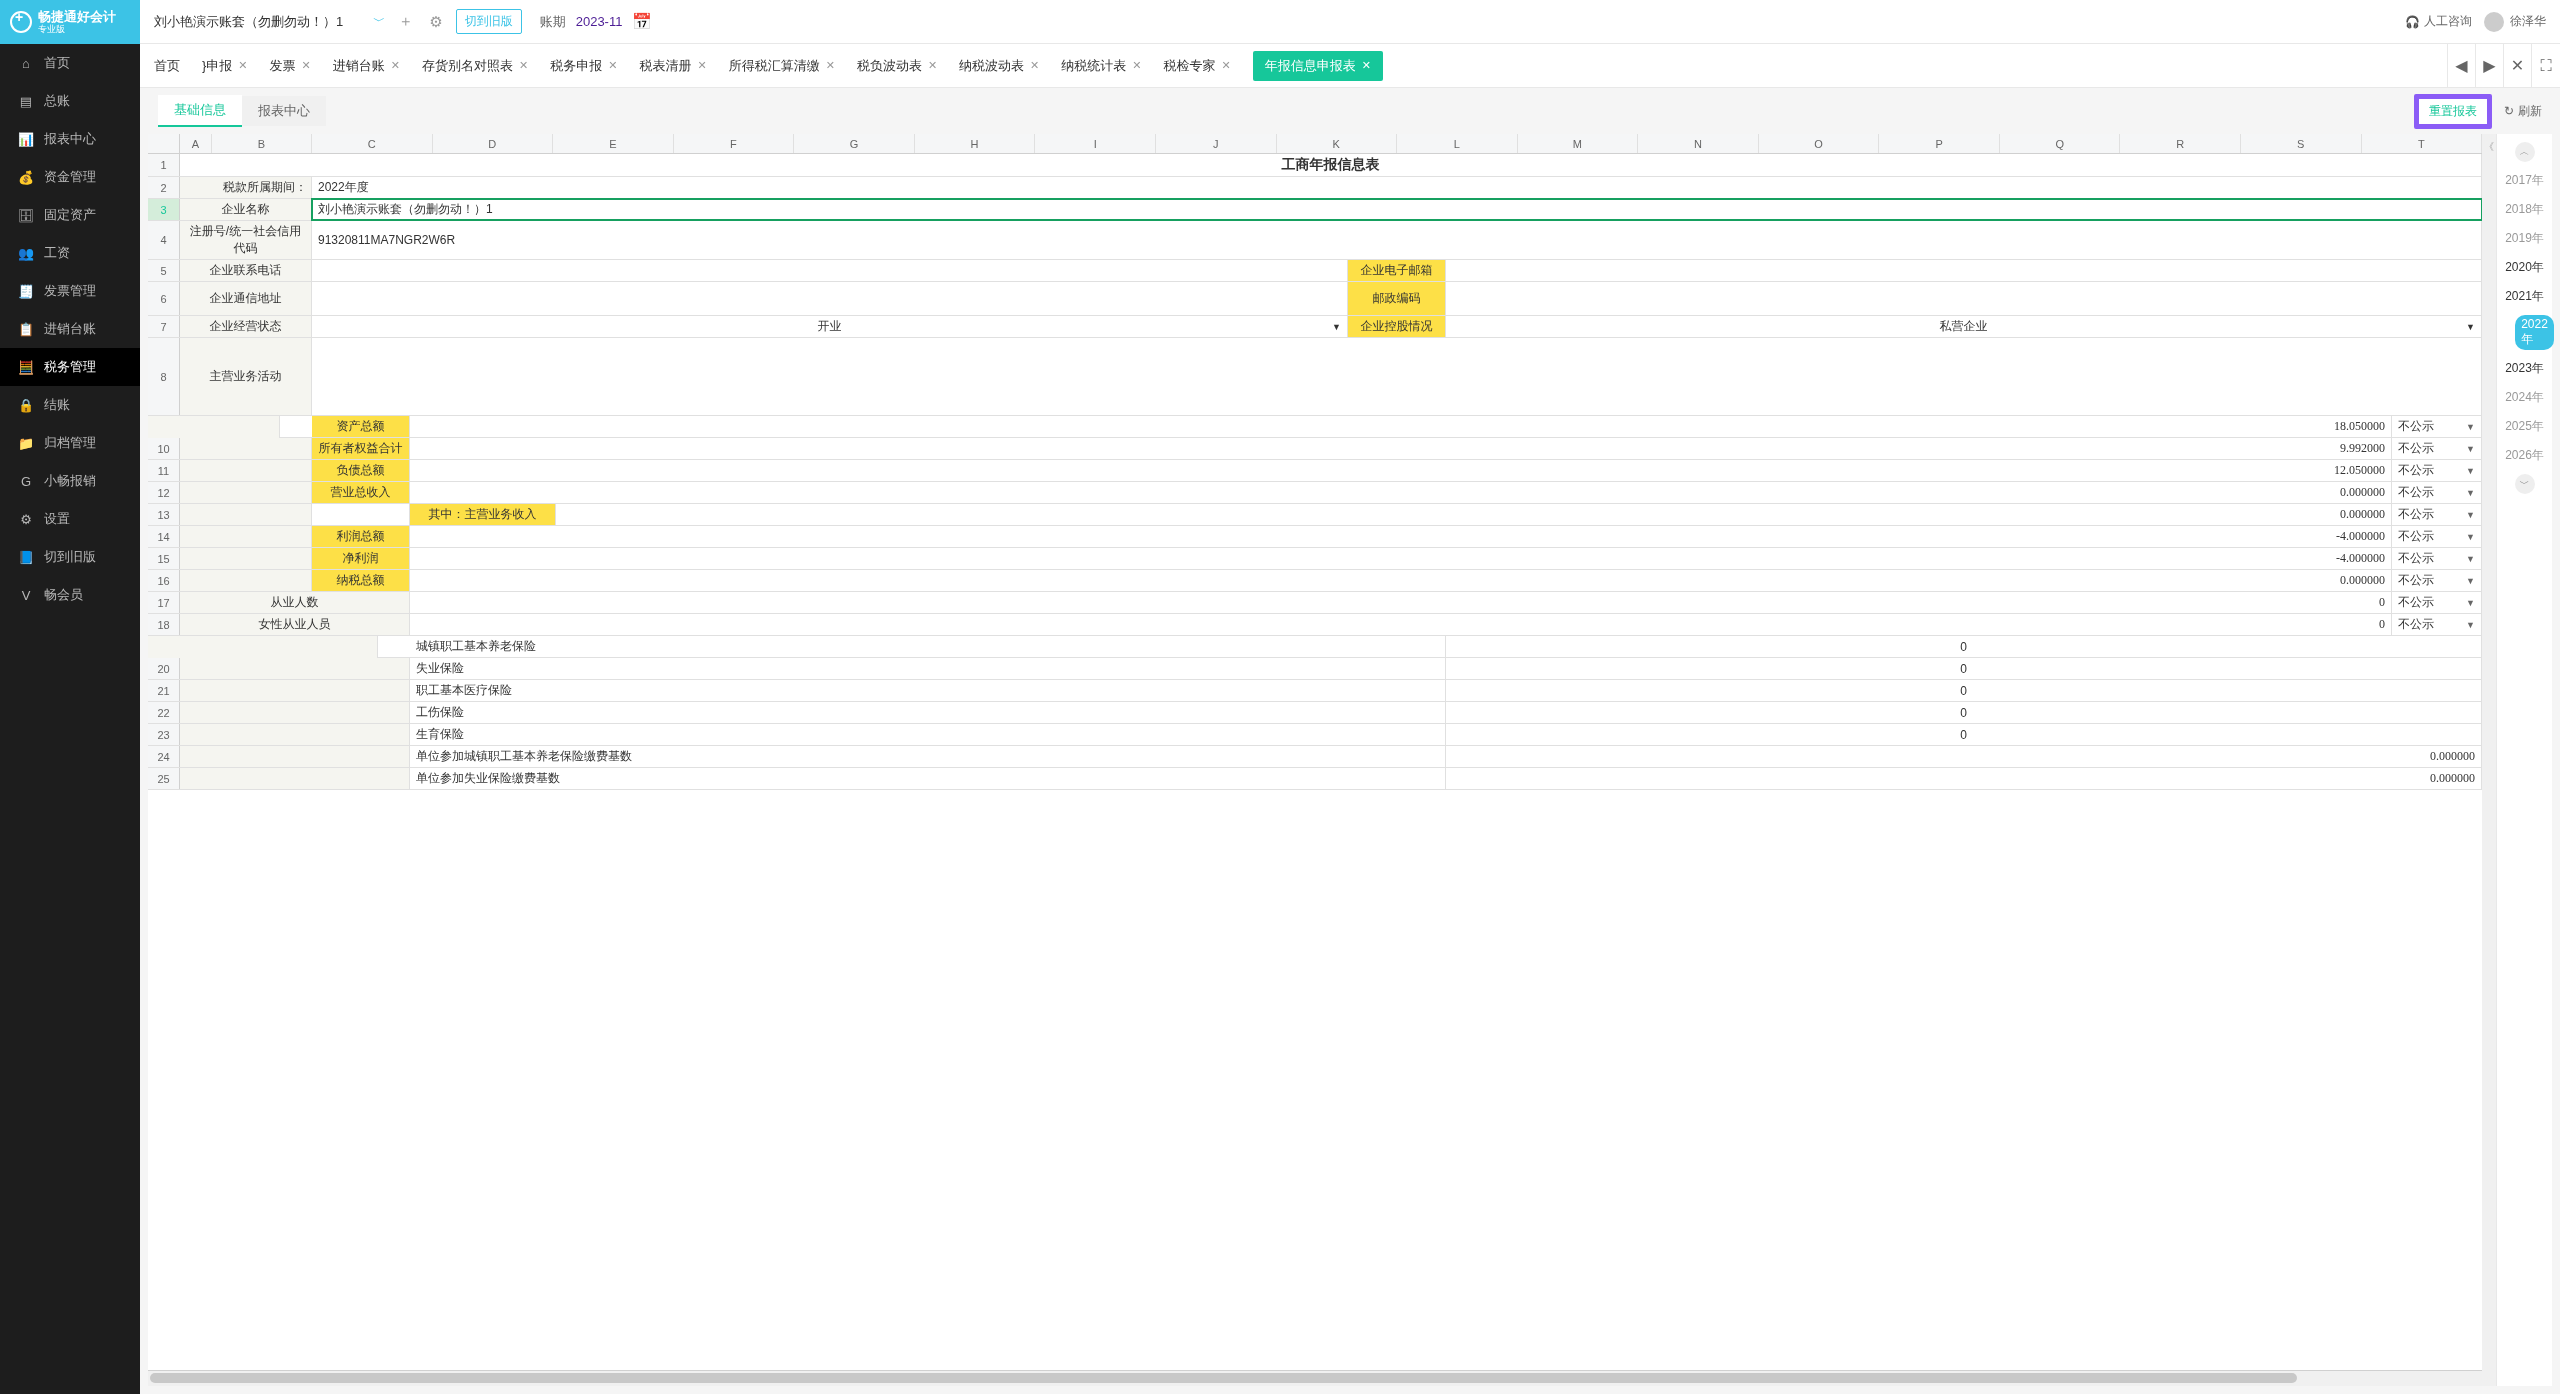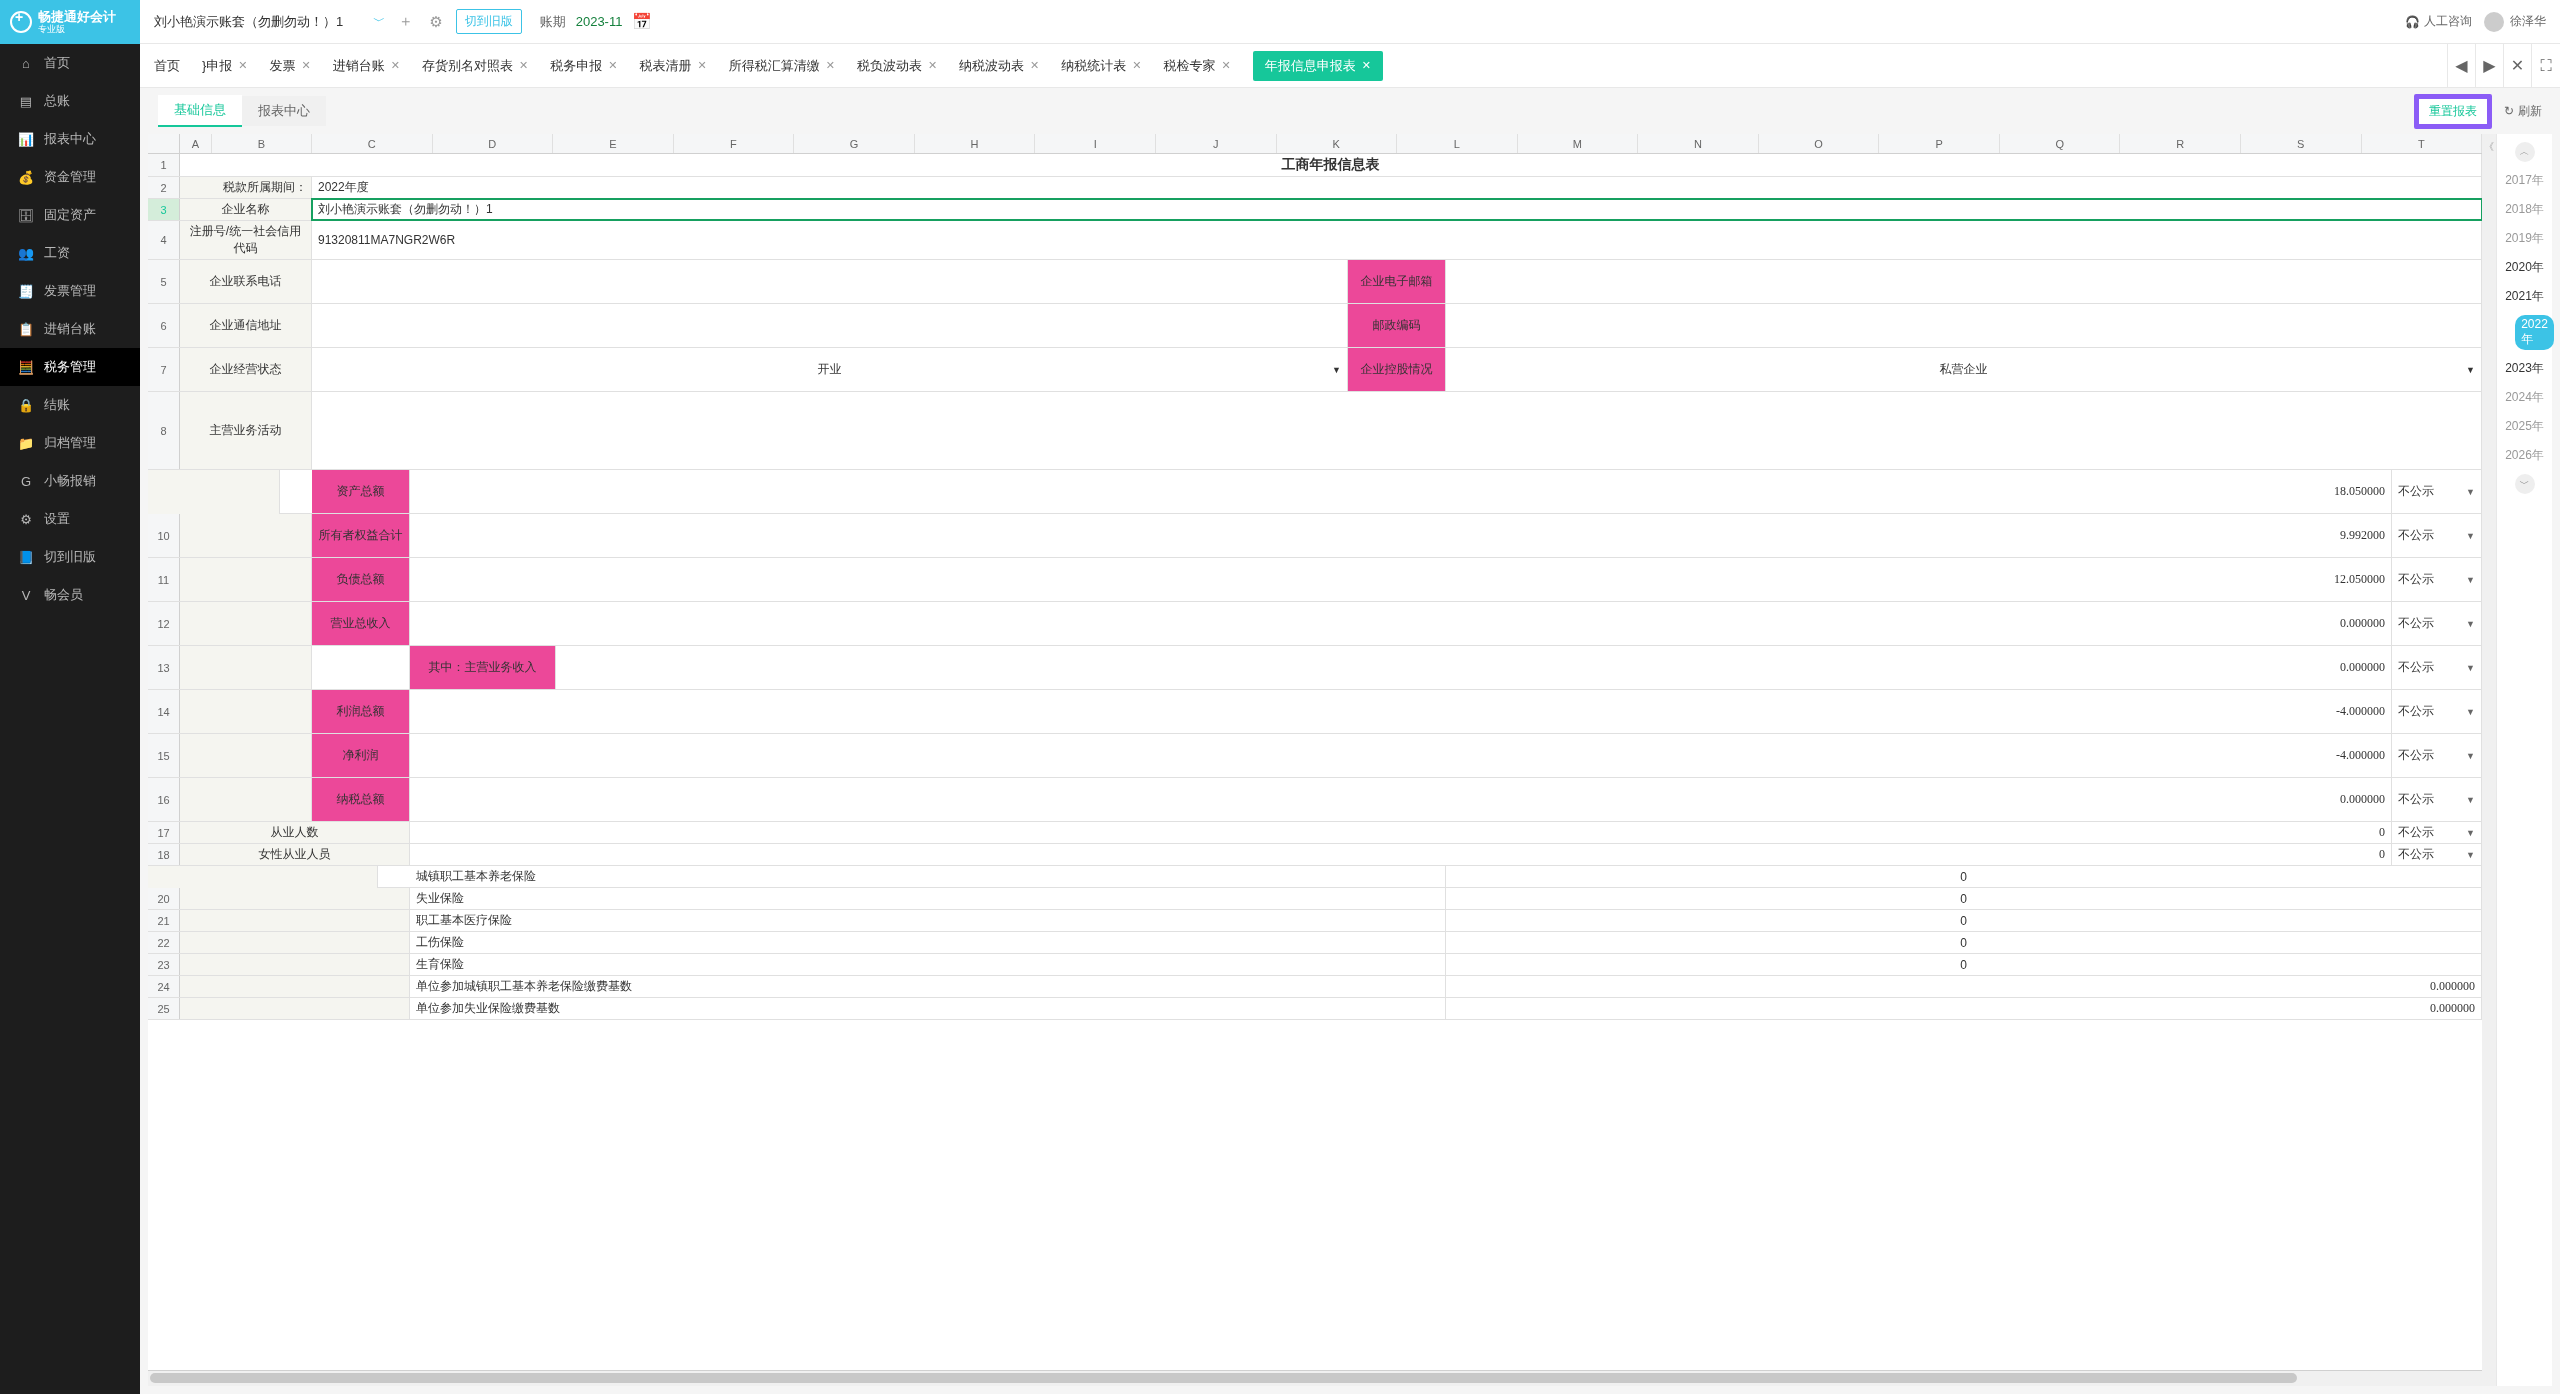--- a/index.html
+++ b/index.html
@@ -18,21 +18,21 @@
 .nav-icon { width: 16px; height: 16px; margin-right: 10px; display: inline-flex; align-items: center; justify-content: center; }
 
 
 .main { flex: 1; display: flex; flex-direction: column; min-width: 0; }
 .topbar { height: 44px; border-bottom: 1px solid #e8e8e8; display: flex; align-items: center; padding: 0 14px; gap: 10px; }
 .account-name { font-size: 13px; color: #333; }
 .chevron-down { color: #3cc3e6; font-size: 12px; margin-left: 20px; cursor: pointer; }
 .top-icon { color: #999; cursor: pointer; font-size: 15px; padding: 3px; }
 .old-btn { border: 1px solid #3cc3e6; color: #3cc3e6; padding: 3px 8px; font-size: 12px; border-radius: 2px; cursor: pointer; }
 .period-label { font-size: 13px; color: #666; margin-left: 8px; }
-.period-value { font-size: 13px; color: #15803d; }
+.period-value { font-size: 13px; color: #4c1d95; }
 .cal-icon { color: #3cc3e6; cursor: pointer; }
 .top-right { margin-left: auto; display: flex; align-items: center; gap: 12px; }
 .consult { font-size: 12px; color: #666; display: flex; align-items: center; gap: 4px; cursor: pointer; }
 .user { font-size: 12px; color: #666; display: flex; align-items: center; gap: 6px; }
 .avatar { width: 20px; height: 20px; background: #ccc; border-radius: 50%; }
 
 
 .tabs { height: 44px; display: flex; align-items: center; border-bottom: 1px solid #e8e8e8; padding: 0 0 0 14px; gap: 22px; position: relative; }
 .tab { font-size: 13px; color: #333; display: flex; align-items: center; gap: 6px; cursor: pointer; white-space: nowrap; }
 .tab.active { background: #16c79a; color: #fff; padding: 6px 12px; border-radius: 2px; }
@@ -53,21 +53,21 @@
 .sheet-wrap { flex: 1; display: flex; min-height: 0; background: #f5f5f5; padding: 0 8px 8px; }
 .sheet { flex: 1; display: flex; flex-direction: column; min-width: 0; background: #fff; }
 .col-headers { display: flex; background: #f5f6f7; border-bottom: 1px solid #d0d0d0; height: 20px; font-size: 11px; color: #666; }
 .corner { width: 32px; border-right: 1px solid #d0d0d0; flex-shrink: 0; }
 .col-h { border-right: 1px solid #e0e0e0; display: flex; align-items: center; justify-content: center; }
 .sheet-body { flex: 1; overflow: auto; }
 .row { display: flex; border-bottom: 1px solid #e0e0e0; min-height: 22px; font-size: 12px; color: #333; }
 .row-h { width: 32px; background: #f5f6f7; border-right: 1px solid #d0d0d0; display: flex; align-items: center; justify-content: center; color: #666; flex-shrink: 0; font-size: 11px; }
 .row-h.sel { background: #d4edda; color: #16c79a; }
 .cell-label { width: 132px; background: #f5f5f0; border-right: 1px solid #e0e0e0; display: flex; align-items: center; justify-content: center; padding: 2px 4px; text-align: center; flex-shrink: 0; }
-.cell-label2 { width: 98px; background: #ec4899; border-right: 1px solid #e0e0e0; display: flex; align-items: center; justify-content: center; padding: 13px 4px; flex-shrink: 0; }
+.cell-label2 { width: 98px; background: #fde047; border-right: 1px solid #e0e0e0; display: flex; align-items: center; justify-content: center; padding: 2px 4px; flex-shrink: 0; }
 .cell-val { flex: 1; border-right: 1px solid #e0e0e0; display: flex; align-items: center; padding: 2px 6px; }
 .cell-wide { width: 390px; }
 .cell-val.right { justify-content: flex-end; font-family: Liberation Serif, serif; }
 .cell-val.center { justify-content: center; }
 .cell-sel { outline: 2px solid #16a060; outline-offset: -1px; }
 .dd { width: 90px; border-right: 1px solid #e0e0e0; display: flex; align-items: center; justify-content: space-between; padding: 0 6px; cursor: pointer; }
 .dd::after { content: "▼"; font-size: 9px; color: #666; }
 .row.title .cell-val { justify-content: center; font-weight: bold; font-size: 14px; }
 .row.tall { min-height: 34px; }
 .row.xtall { min-height: 78px; }

